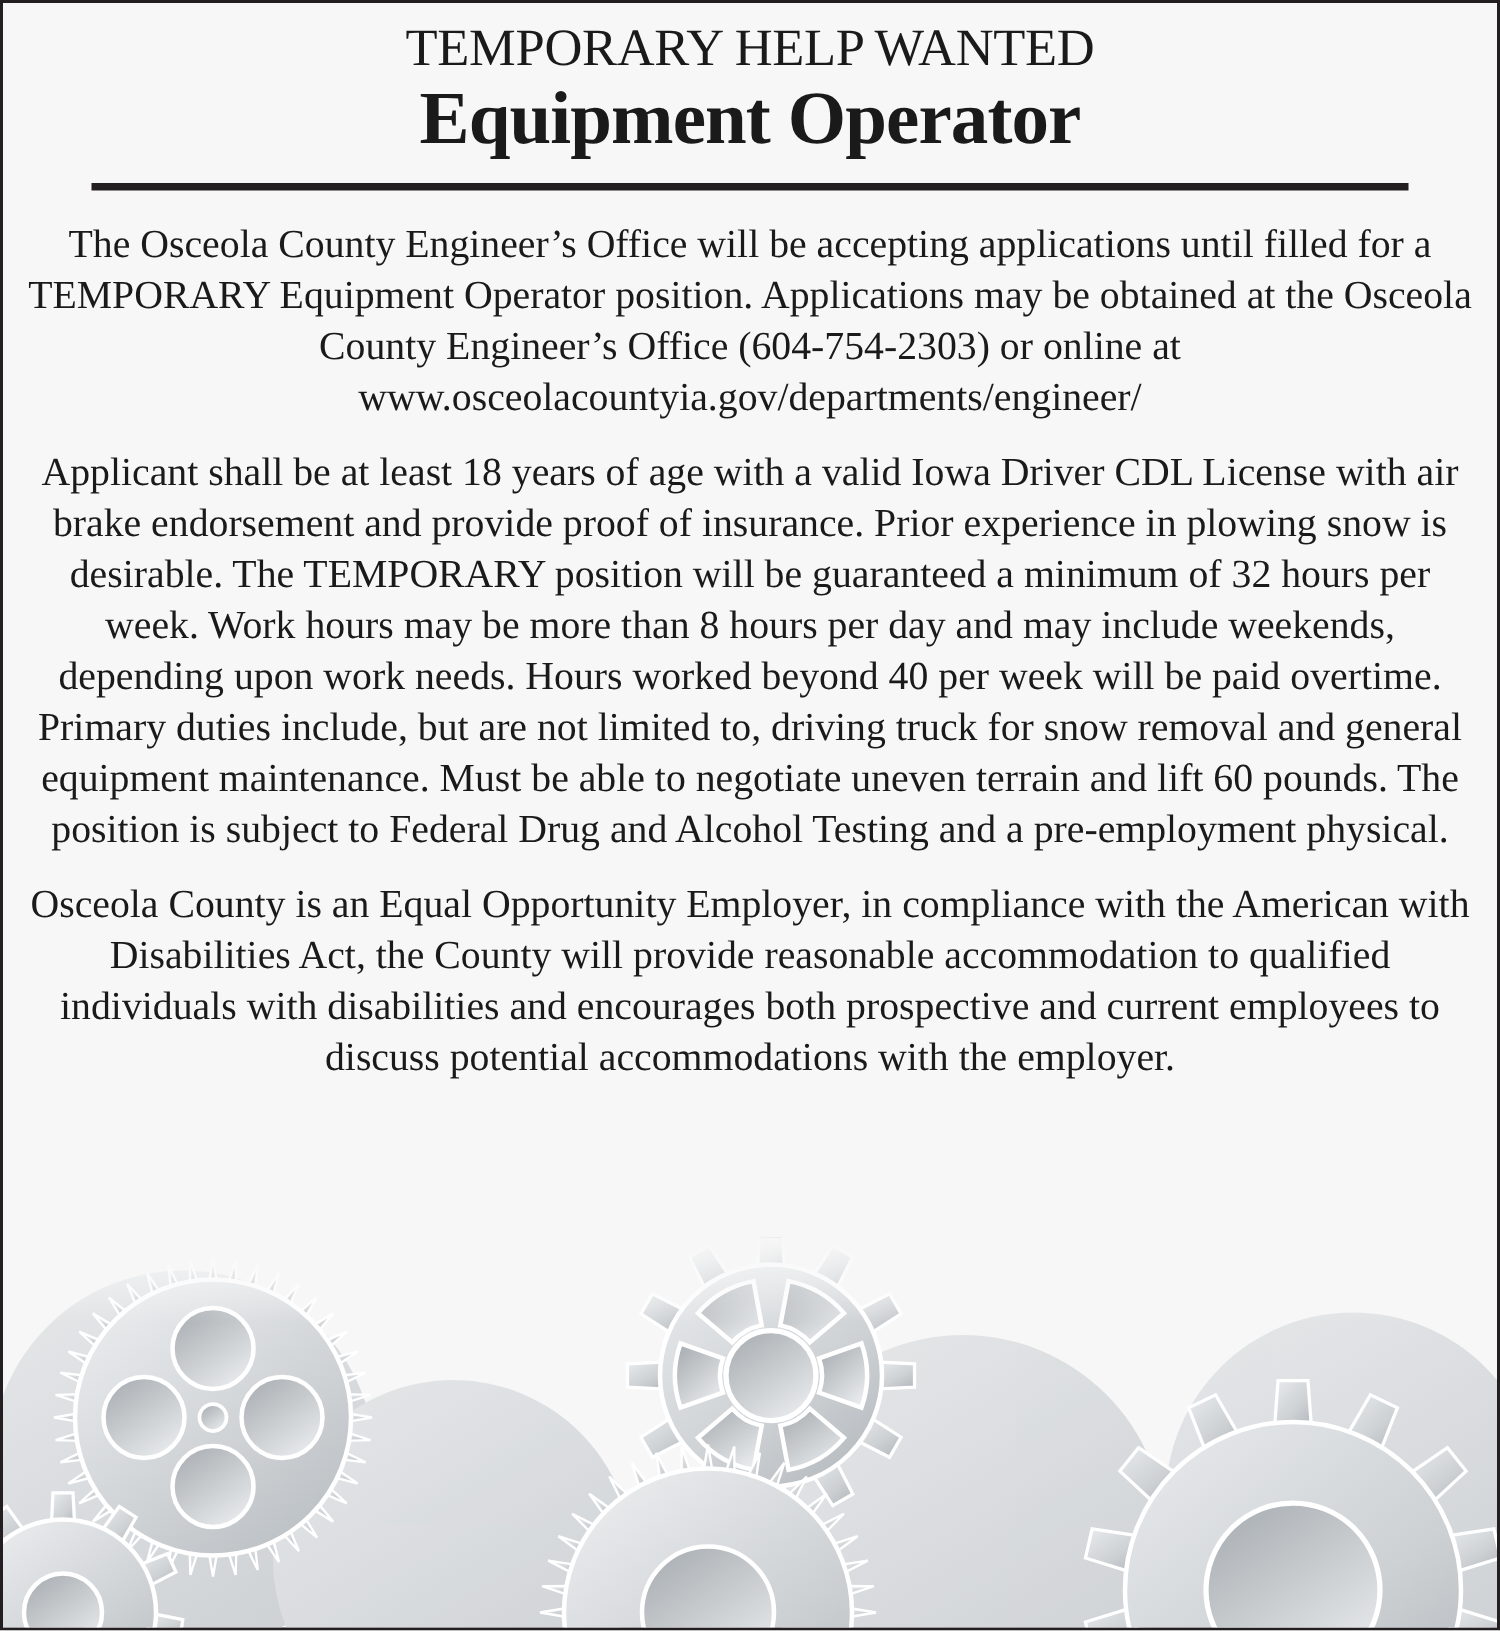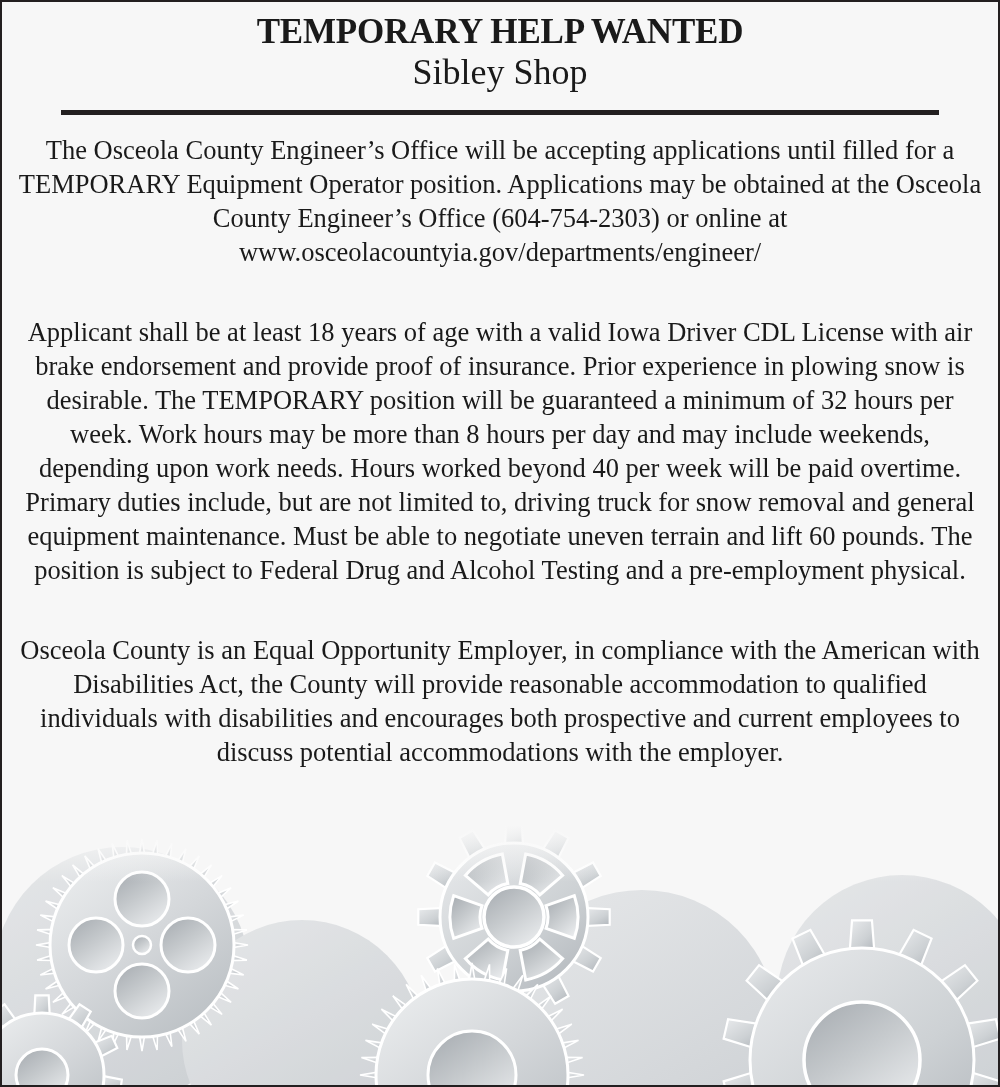--- a/index.html
+++ b/index.html
@@ -35,21 +35,21 @@
   
   .content {
     position: relative;
     z-index: 2;
     padding: 0 12px;
   }
 
   
   .hdr { text-align: center; }
   .hdr-kicker {
-    font-weight: bold;
+    font-weight: normal;
     font-size: 35px;
     line-height: 1.04;
     letter-spacing: -0.2px;
     padding-top: 12px;
   }
   .hdr-title {
     font-weight: bold;
     font-size: 50px;
     line-height: 1.08;
     letter-spacing: -0.6px;
@@ -69,21 +69,21 @@
 
   
   .body-block { margin-top: 18px; }
   .para {
     text-align: center;
     font-size: 26.5px;
     line-height: 34px;
     margin: 0;
     padding: 0 2px;
   }
-  .para + .para { margin-top: 46px; }
+  .para + .para { margin-top: 16px; }
   .para.tight { padding: 0; }
 </style>
 </head>
 <body>
 
 <div id="ad">
 
   <div class="gear-art">
     <svg viewBox="0 0 1000 260" preserveAspectRatio="none" aria-hidden="true">
       <defs>
@@ -294,21 +294,21 @@
       </g>
 
       <rect x="0" y="0" width="1000" height="150" fill="url(#fadeTop)"></rect>
     </svg>
   </div>
 
   <div class="content">
 
     <div class="hdr">
       <div class="hdr-kicker">TEMPORARY HELP WANTED</div>
-      <div class="hdr-sub">Sibley Shop</div>
+      <div class="hdr-title">Equipment Operator</div>
     </div>
 
     <div class="rule"></div>
 
     <div class="body-block">
       <p class="para">The Osceola County Engineer’s Office will be accepting applications until filled for a TEMPORARY Equipment Operator position.  Applications may be obtained at the Osceola County Engineer’s Office (604-754-2303) or online at www.osceolacountyia.gov/departments/engineer/</p>
       <p class="para tight">Applicant shall be at least 18 years of age with a valid Iowa Driver CDL License with air brake endorsement and provide proof of insurance. Prior experience in plowing snow is desirable. The TEMPORARY position will be guaranteed a minimum of 32 hours per week.  Work hours may be more than 8 hours per day and may include weekends, depending upon work needs. Hours worked beyond 40 per week will be paid overtime.  Primary duties include, but are not limited to, driving truck for snow removal and general equipment maintenance.  Must be able to negotiate uneven terrain and lift 60 pounds.  The position is subject to Federal Drug and Alcohol Testing and a pre-employment physical.</p>
       <p class="para">Osceola County is an Equal Opportunity Employer, in compliance with the American with Disabilities Act, the County will provide reasonable accommodation to qualified individuals with disabilities and encourages both prospective and current employees to discuss potential accommodations with the employer.</p>
     </div>
 

